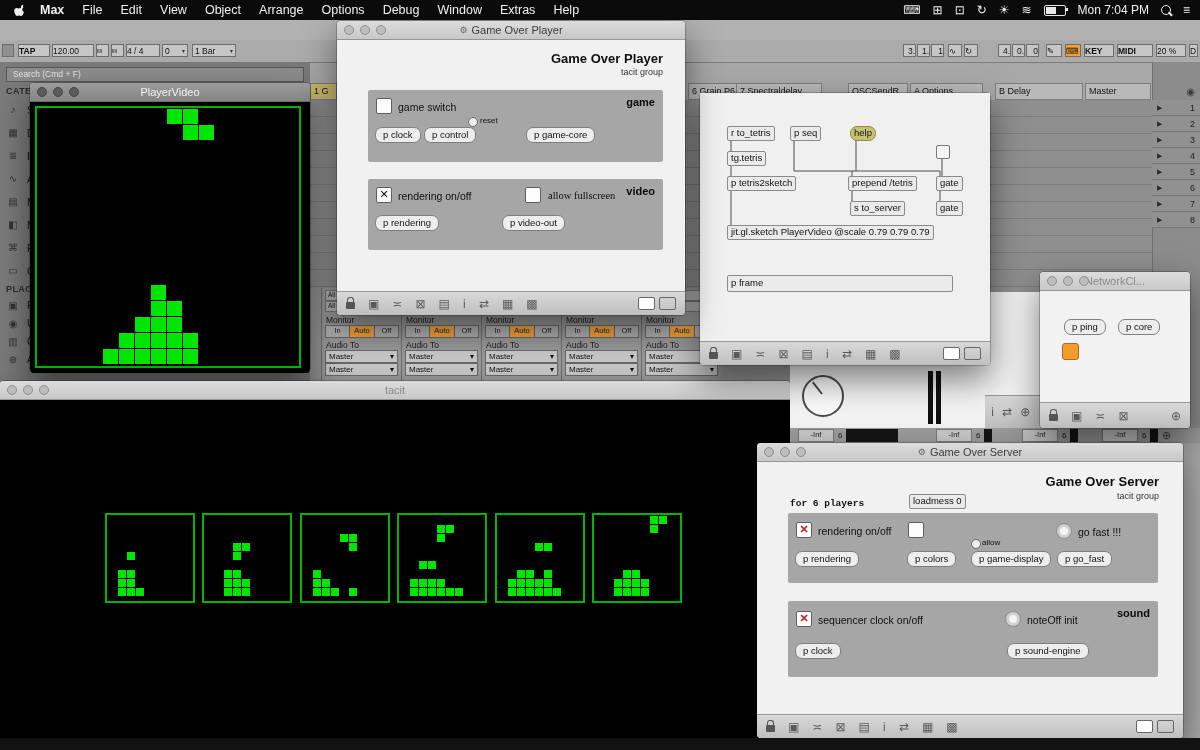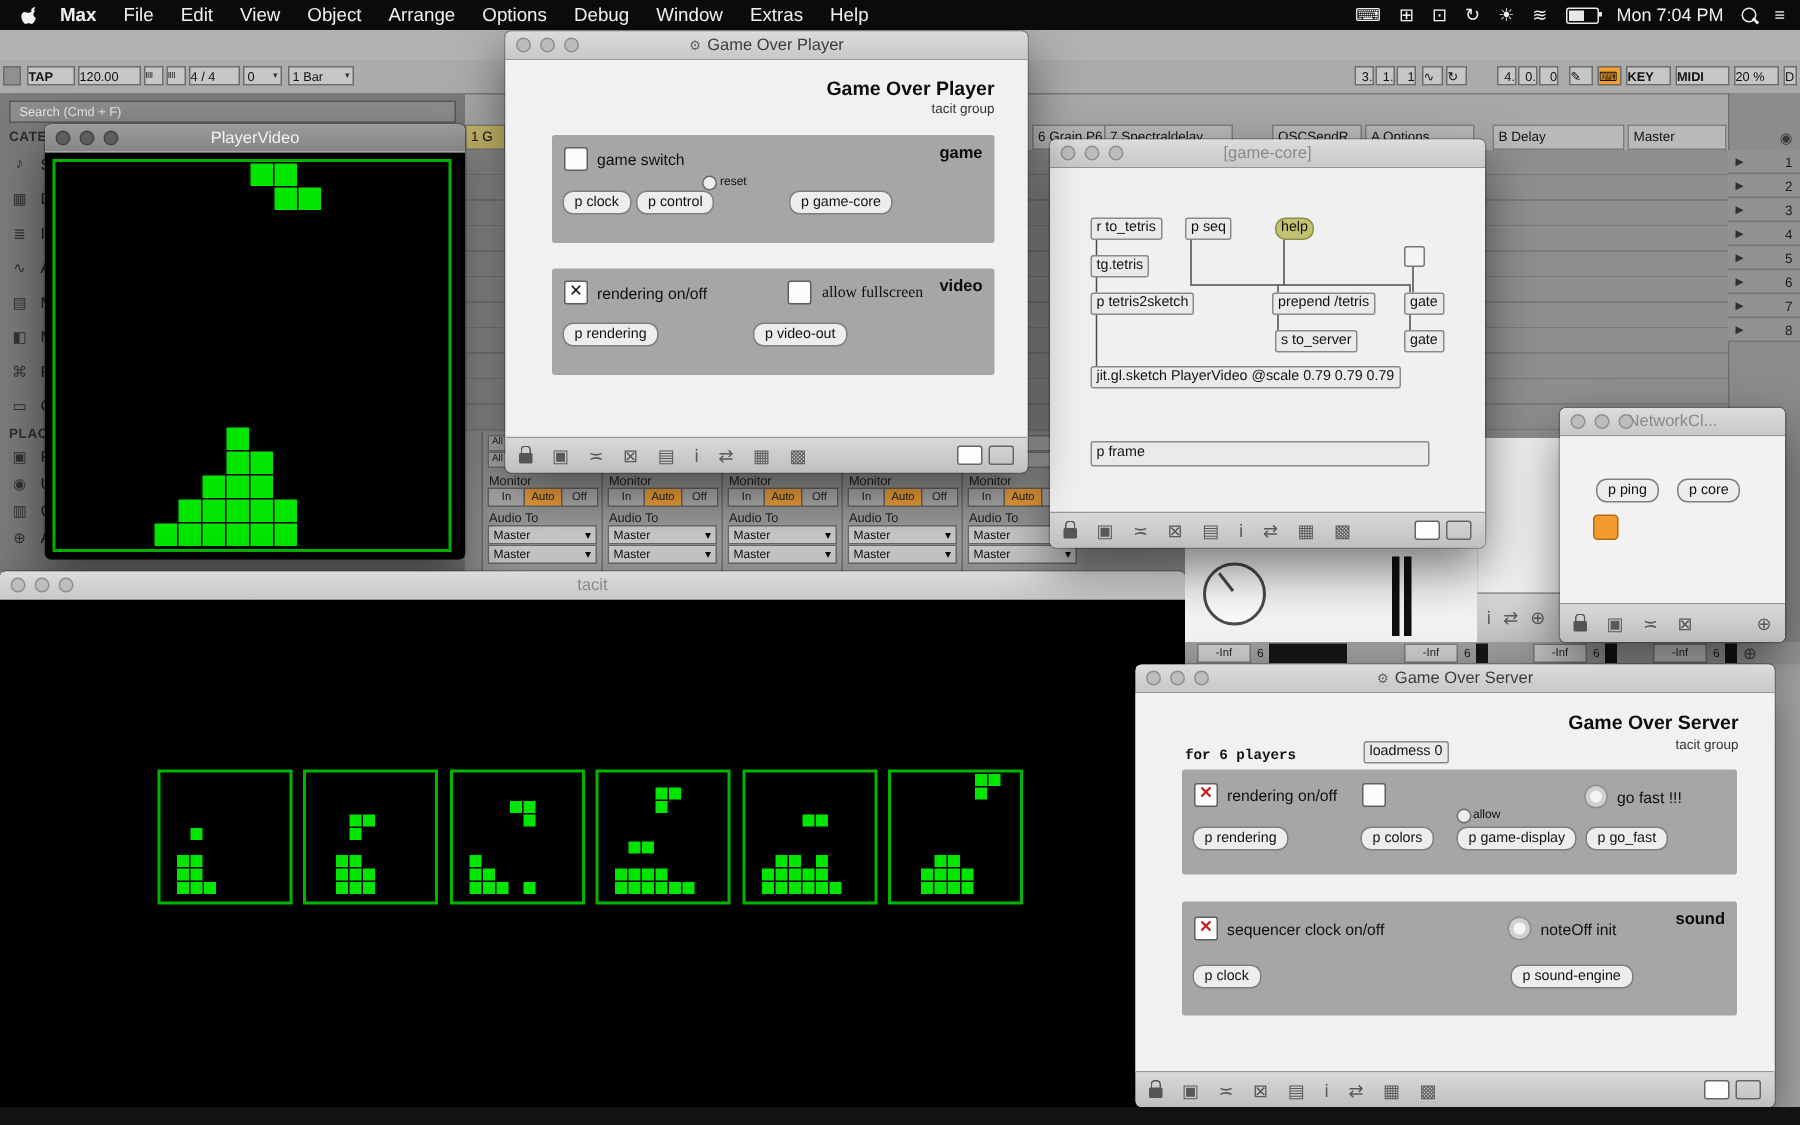--- a/index.html
+++ b/index.html
@@ -571,28 +571,20 @@
     </div>
     <div class="mgrp" style="left:312px;">
       <span class="infbox">-Inf</span>
       <span class="peak">6</span>
       <span class="mbar"></span>
     </div>
     <span class="abs" style="left:372px;top:1px;font-size:11px;color:#444;">⊕</span>
   </div>
 
   <div class="win" style="left:700px;top:93px;width:290px;height:272px;">
-    <div class="tb inactive">
-      <div class="dots">
-        <span class="dot"></span>
-        <span class="dot"></span>
-        <span class="dot"></span>
-      </div>
-      <span>[game-core]</span>
-    </div>
     <div class="wcontent" style="height:231px;background:#f0f0f0;">
       <svg class="cords-svg" width="290" height="231" stroke="#4d4d4d" stroke-width="1" fill="none">
         <line x1="31" y1="47" x2="31" y2="58"></line>
         <line x1="31" y1="72" x2="31" y2="83"></line>
         <line x1="31" y1="97" x2="31" y2="132"></line>
         <polyline points="94,47 94,78 240,78 240,83"></polyline>
         <line x1="156" y1="47" x2="156" y2="78"></line>
         <line x1="152" y1="78" x2="152" y2="83"></line>
         <line x1="242" y1="65" x2="242" y2="83"></line>
         <line x1="152" y1="97" x2="152" y2="108"></line>

